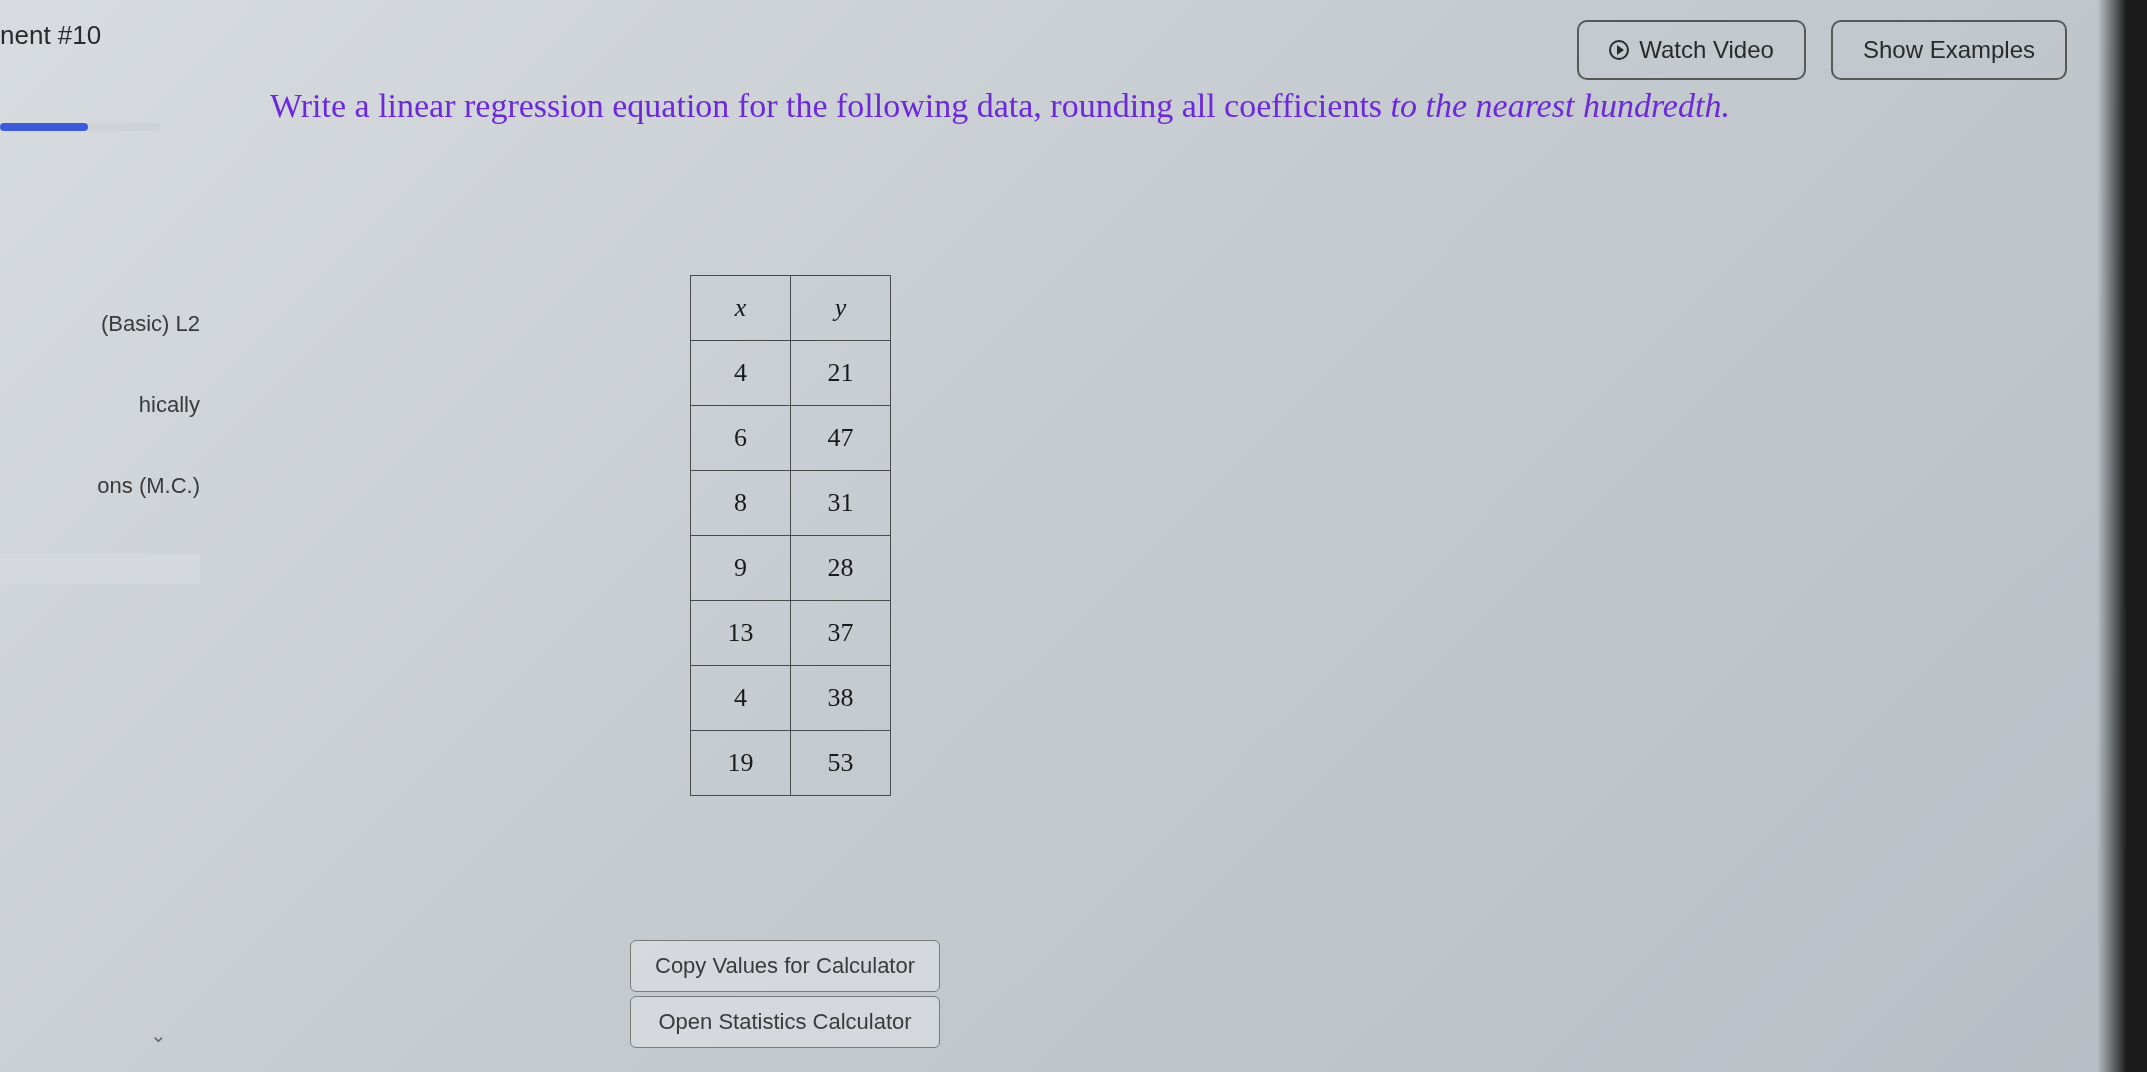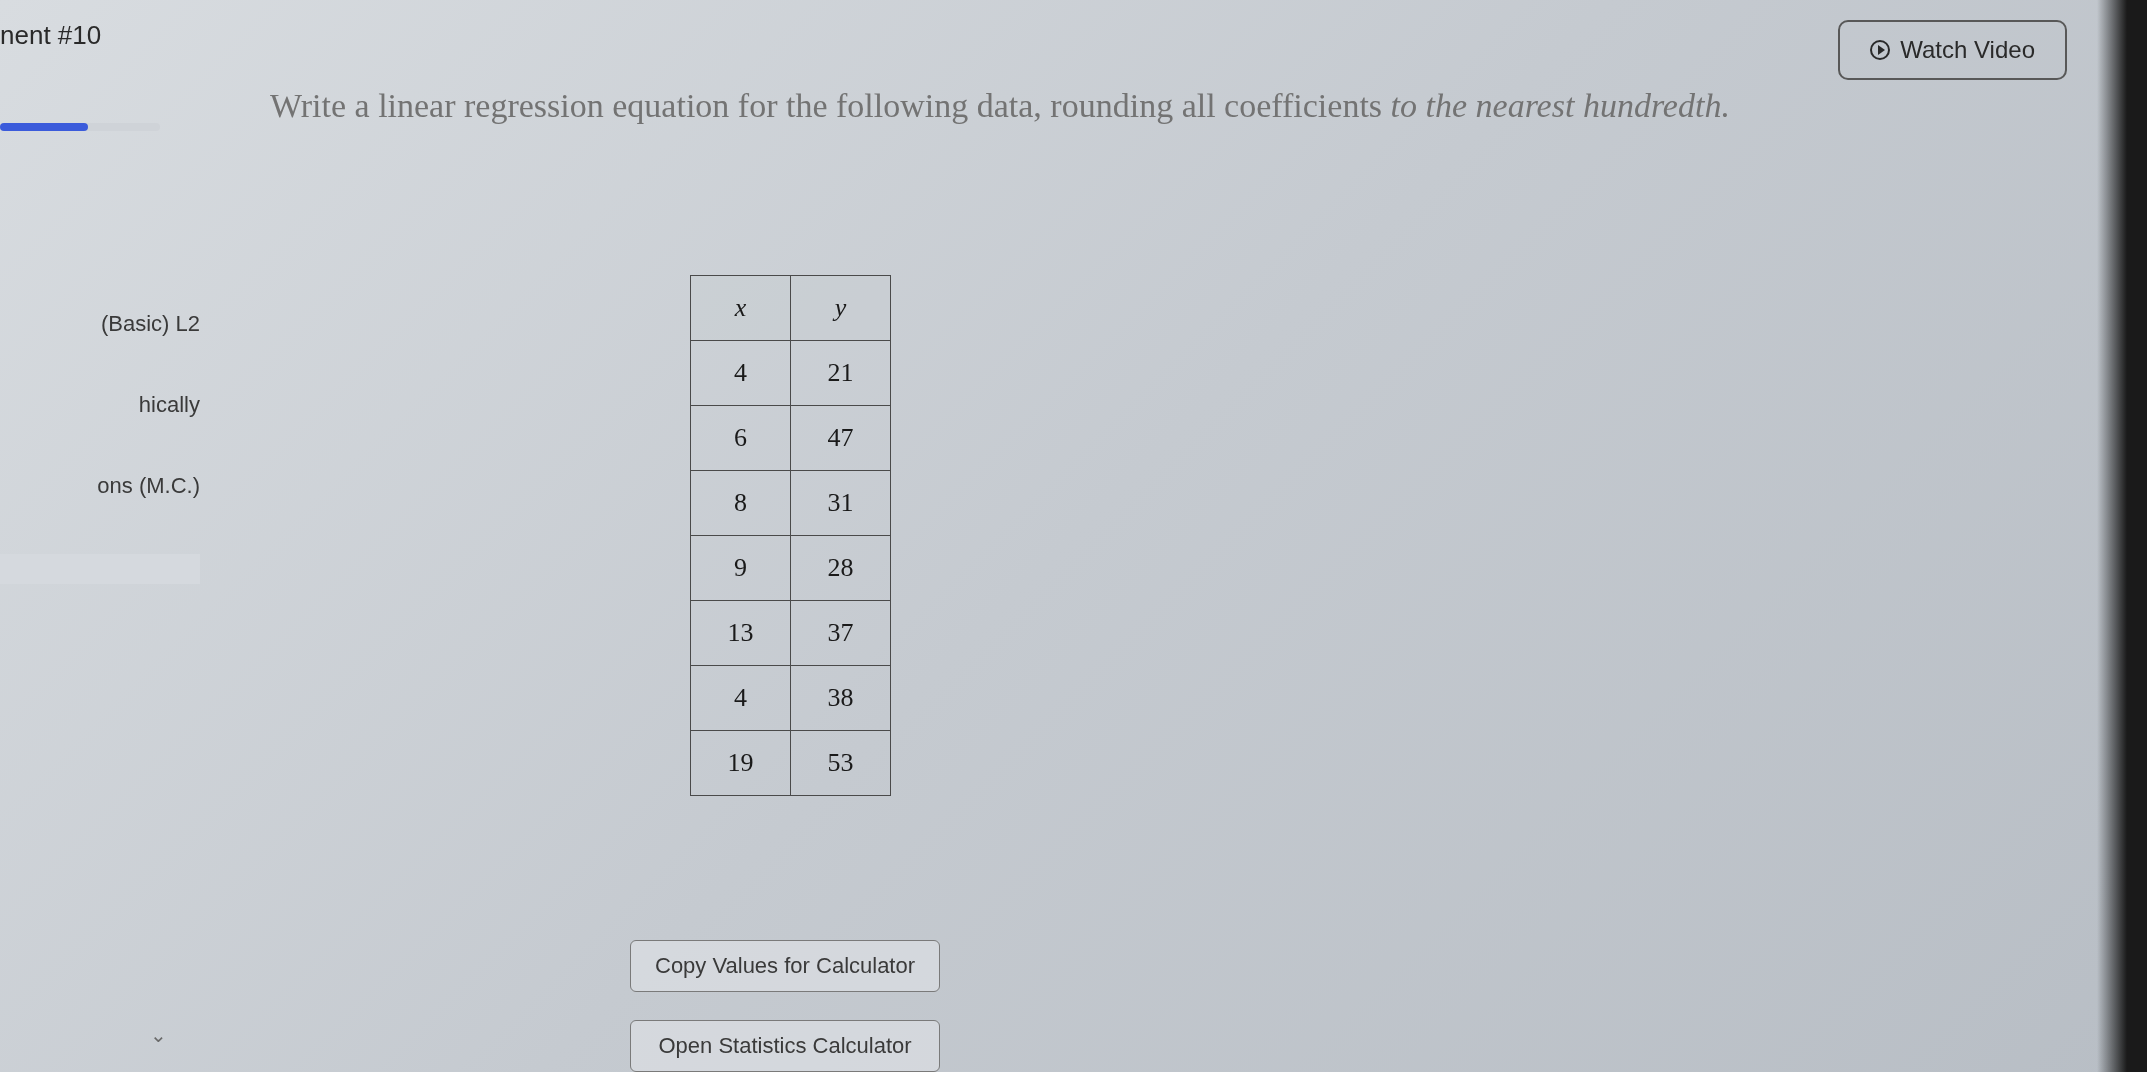--- a/index.html
+++ b/index.html
@@ -111,21 +111,21 @@
       border-top: 5px solid transparent;
       border-bottom: 5px solid transparent;
       margin-left: 2px;
     }
     .question-text {
       position: absolute;
       top: 80px;
       left: 70px;
       right: 80px;
       font-size: 34px;
-      color: #737373;
+      color: #6d28d9;
       line-height: 1.5;
     }
     .question-text em {
       font-style: italic;
     }
     .data-table {
       position: absolute;
       top: 275px;
       left: 490px;
       border-collapse: collapse;
@@ -146,21 +146,21 @@
     }
     .data-table td {
       font-family: Georgia, serif;
     }
     .action-buttons {
       position: absolute;
       top: 940px;
       left: 430px;
       display: flex;
       flex-direction: column;
-      gap: 28px;
+      gap: 4px;
     }
     .action-btn {
       font-family: Arial, sans-serif;
       font-size: 22px;
       color: #3a3a3a;
       background: rgba(230,232,236,0.5);
       border: 1.5px solid #7a7a7a;
       border-radius: 6px;
       padding: 12px 24px;
       cursor: pointer;
@@ -189,20 +189,23 @@
   <div class="sidebar-item highlighted"></div>
   <div class="sidebar-chevron">⌄</div>
 </div>
 
 <div class="main-content">
   <div class="top-buttons">
     <button class="btn">
       <span class="play-icon"></span>
       <span>Watch Video</span>
     </button>
+    <button class="btn">
+      <span>Show Examples</span>
+    </button>
   </div>
 
   <div class="question-text">
     <span>Write a linear regression equation for the following data, rounding all coefficients </span><em>to the nearest hundredth.</em>
   </div>
 
   <table class="data-table">
     <thead>
       <tr>
         <th>x</th>

